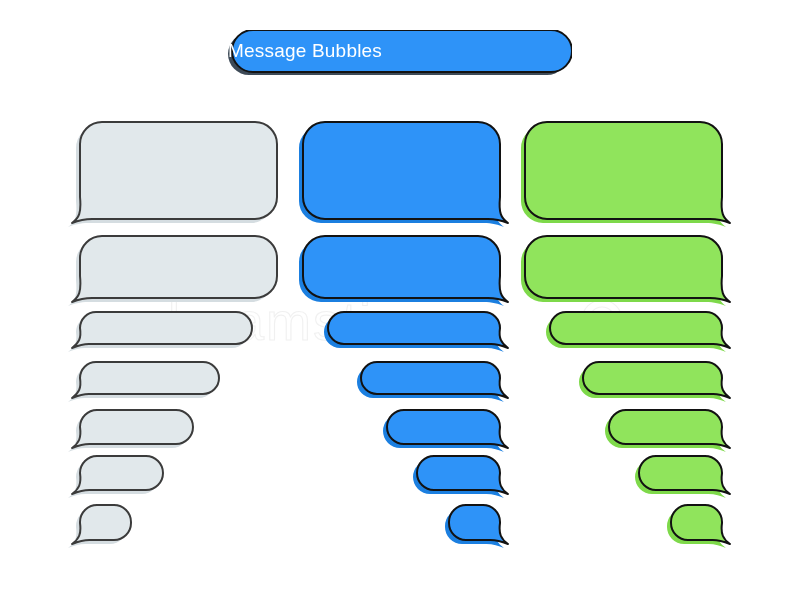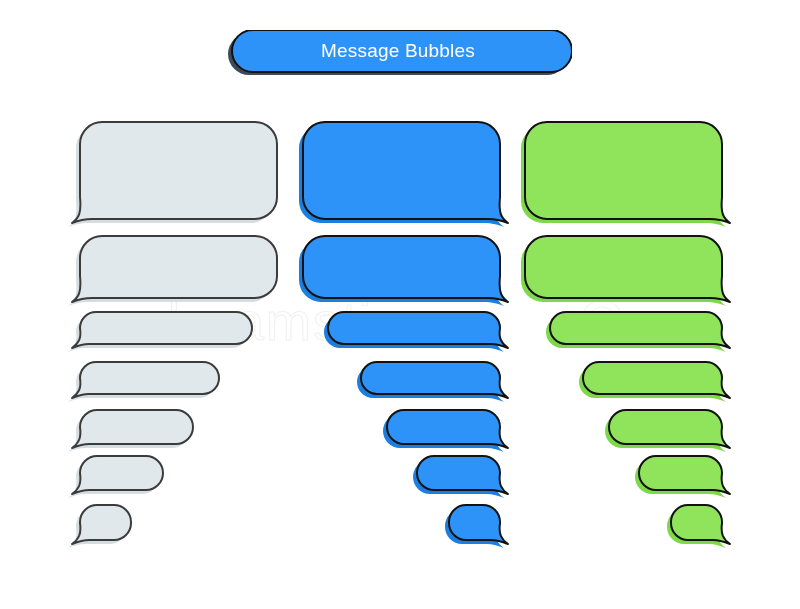--- a/index.html
+++ b/index.html
@@ -32,21 +32,20 @@
     height: 45px;
   }
   #title-bubble svg { display: block; }
   #title-text {
     position: absolute;
     left: 0;
     top: 0;
     width: 340px;
     height: 50px;
     line-height: 42px;
-    text-align: center;
     color: #ffffff;
     font-size: 19px;
     font-family: "Liberation Sans", sans-serif;
     letter-spacing: 0.2px;
     pointer-events: none;
   }
 
   
   .bubble {
     position: absolute;

